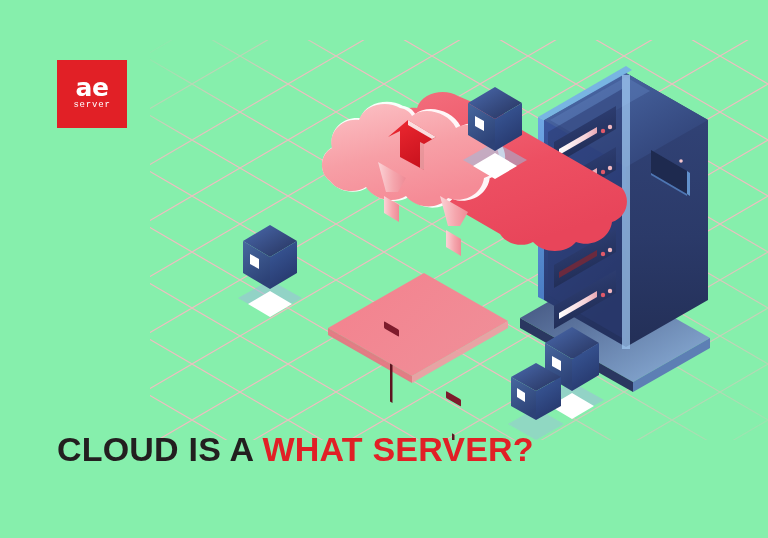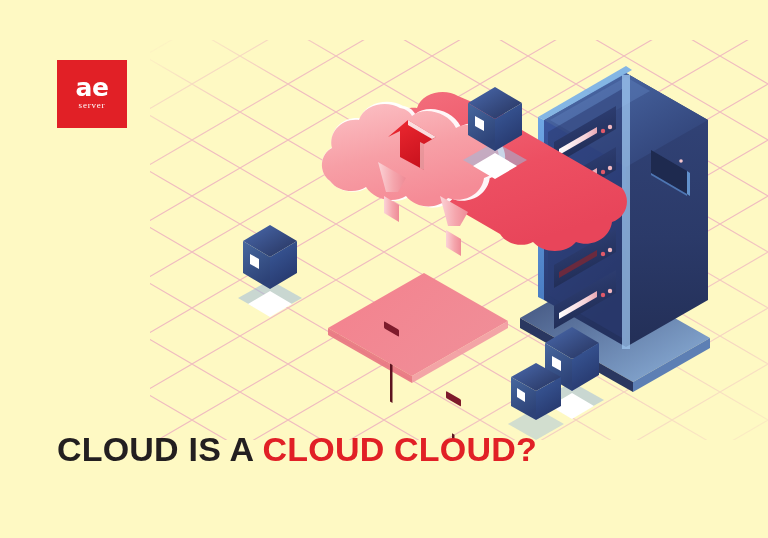--- a/index.html
+++ b/index.html
@@ -3,42 +3,42 @@
 <meta charset="utf-8">
 <style>
   html,body{margin:0;padding:0;}
   body{
     width:768px;height:538px;
     background:#ffffff;
     font-family:"Liberation Sans", sans-serif;
     overflow:hidden;
     position:relative;
   }
-  #banner{position:absolute;inset:0;background:#fef9c3;}
+  #banner{position:absolute;inset:0;background:#86efac;}
 
   
   #grid-layer{
     position:absolute;left:0;top:0;width:768px;height:538px;
     pointer-events:none;
   }
 
   
   #logo{
     position:absolute;left:57px;top:60px;width:70px;height:68px;
     background:#e12026;
     display:flex;flex-direction:column;align-items:center;justify-content:center;
     box-sizing:border-box;
   }
   #logo .logo-ae{
     color:#ffffff;font-size:25px;font-weight:700;line-height:22px;
     letter-spacing:-0.5px;font-family:"DejaVu Sans", sans-serif;
   }
   #logo .logo-sub{
     color:#ffffff;font-size:9px;font-weight:400;line-height:11px;
-    letter-spacing:0.8px;font-family:Liberation Serif, serif;
+    letter-spacing:0.8px;font-family:Liberation Mono, monospace;
     margin-top:1px;
   }
 
   
   #illustration{
     position:absolute;left:150px;top:0px;width:618px;height:440px;
   }
 
   
   #headline{
@@ -327,16 +327,16 @@
     <g>
       <path d="M358 424 L386 440 L414 424 L386 408 Z" fill="#9dbcdd" opacity="0.45"></path>
       <path d="M361 377 L386 391 L411 377 L386 363 Z" fill="url(#cubeTop)"></path>
       <path d="M361 377 L386 391 L386 420 L361 406 Z" fill="url(#cubeLeft)"></path>
       <path d="M386 391 L411 377 L411 406 L386 420 Z" fill="url(#cubeRight)"></path>
       <path d="M367 388 L375 393 L375 402 L367 397 Z" fill="#ffffff"></path>
     </g>
   </svg>
 
   <div id="headline">
-    <span class="dark">CLOUD IS A </span><span class="red">CLOUD CLOUD?</span>
+    <span class="dark">CLOUD IS A </span><span class="red">WHAT SERVER?</span>
   </div>
 
 </div>
 
 </body></html>

